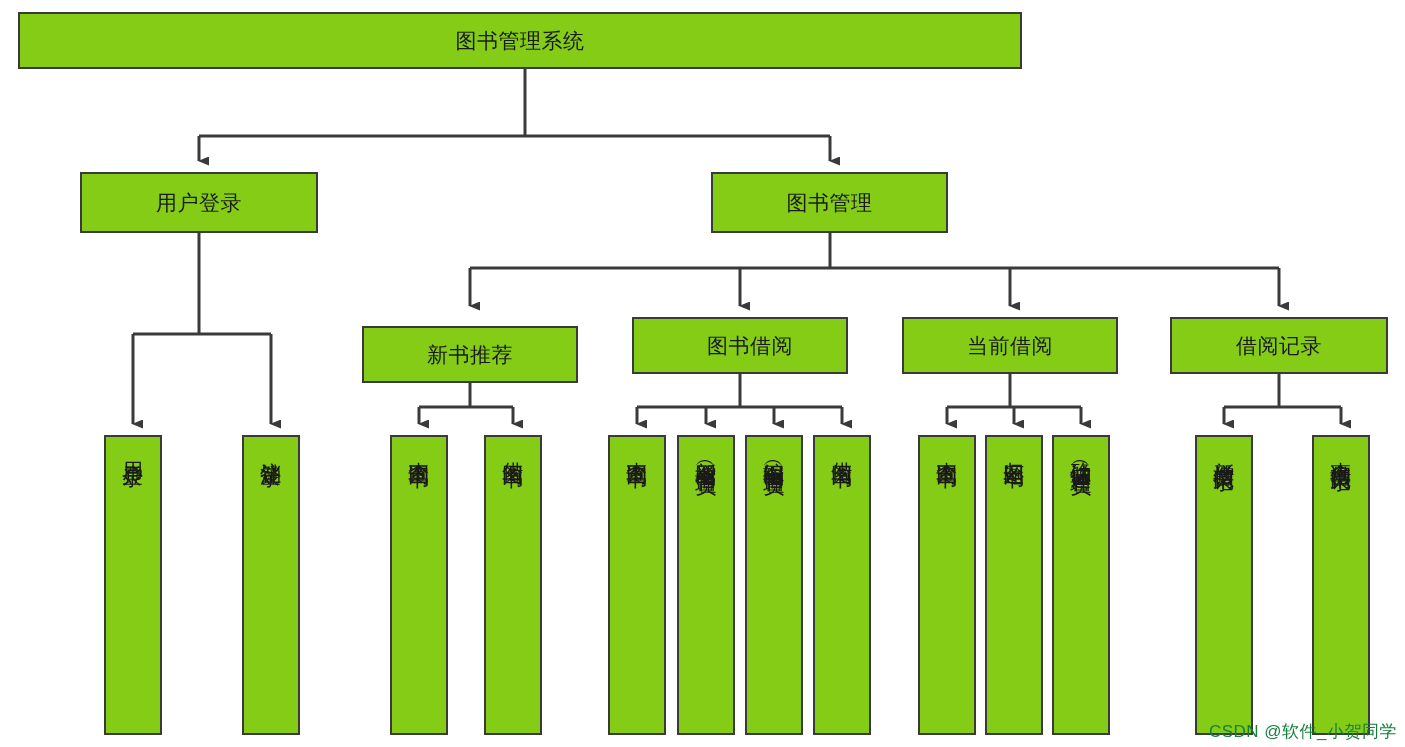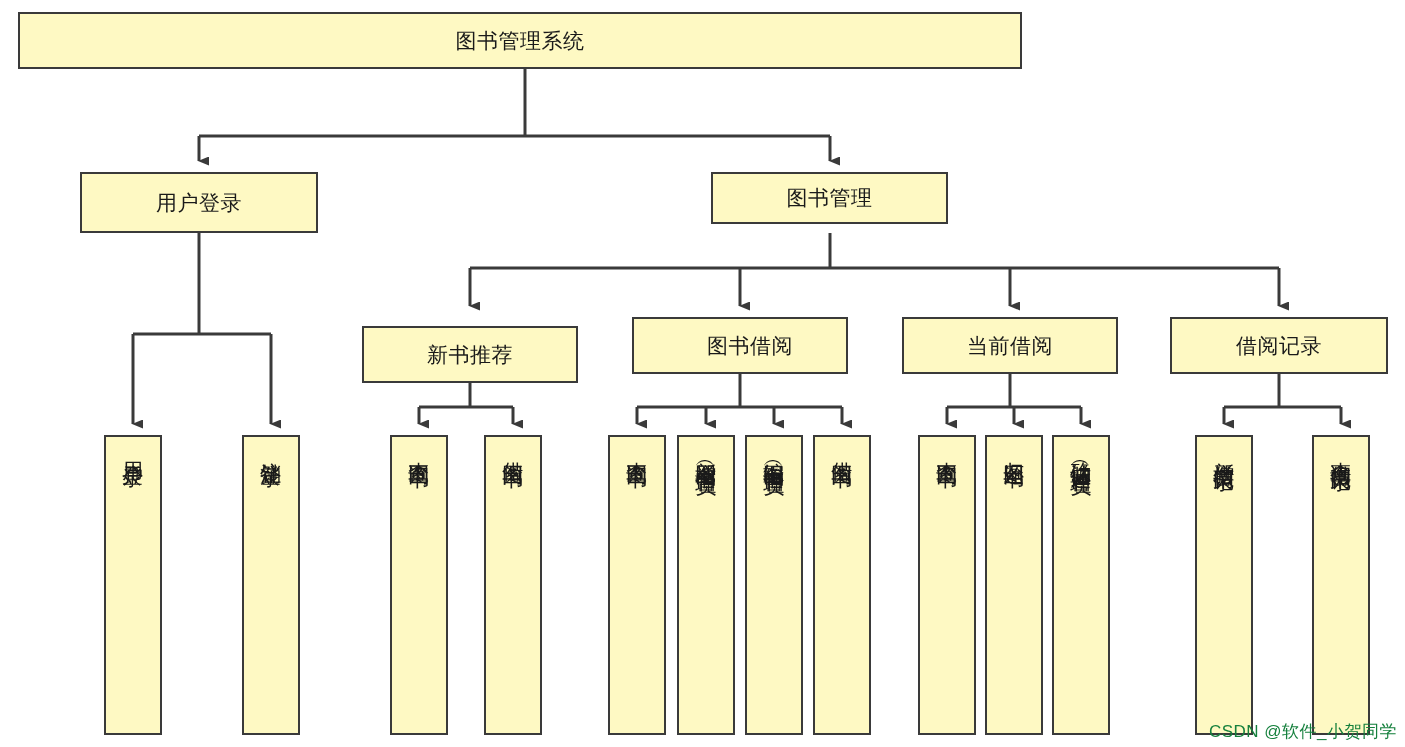--- a/index.html
+++ b/index.html
@@ -22,21 +22,21 @@
   svg.edges {
     position: absolute;
     left: 0;
     top: 0;
     width: 1405px;
     height: 747px;
   }
   .node {
     position: absolute;
     box-sizing: border-box;
-    background: #fef9c3;
+    background: #84cc16;
     border: 2px solid #3a3a3a;
     display: flex;
     align-items: center;
     justify-content: center;
     overflow: hidden;
   }
   .node .label {
     color: #1a1a1a;
     font-size: 21px;
     line-height: 1.22;
@@ -122,21 +122,21 @@
     </g>
   </svg>
 
   <div class="node" style="left: 18px; top: 12px; width: 1004px; height: 57px;">
     <span class="label">图书管理系统</span>
   </div>
 
   <div class="node" style="left: 80px; top: 172px; width: 238px; height: 61px;">
     <span class="label">用户登录</span>
   </div>
-  <div class="node" style="left: 711px; top: 172px; width: 237px; height: 52px;">
+  <div class="node" style="left: 711px; top: 172px; width: 237px; height: 61px;">
     <span class="label">图书管理</span>
   </div>
 
   <div class="node" style="left: 362px; top: 326px; width: 216px; height: 57px;">
     <span class="label">新书推荐</span>
   </div>
   <div class="node" style="left: 632px; top: 317px; width: 216px; height: 57px; padding-left: 20px;">
     <span class="label">图书借阅</span>
   </div>
   <div class="node" style="left: 902px; top: 317px; width: 216px; height: 57px;">

